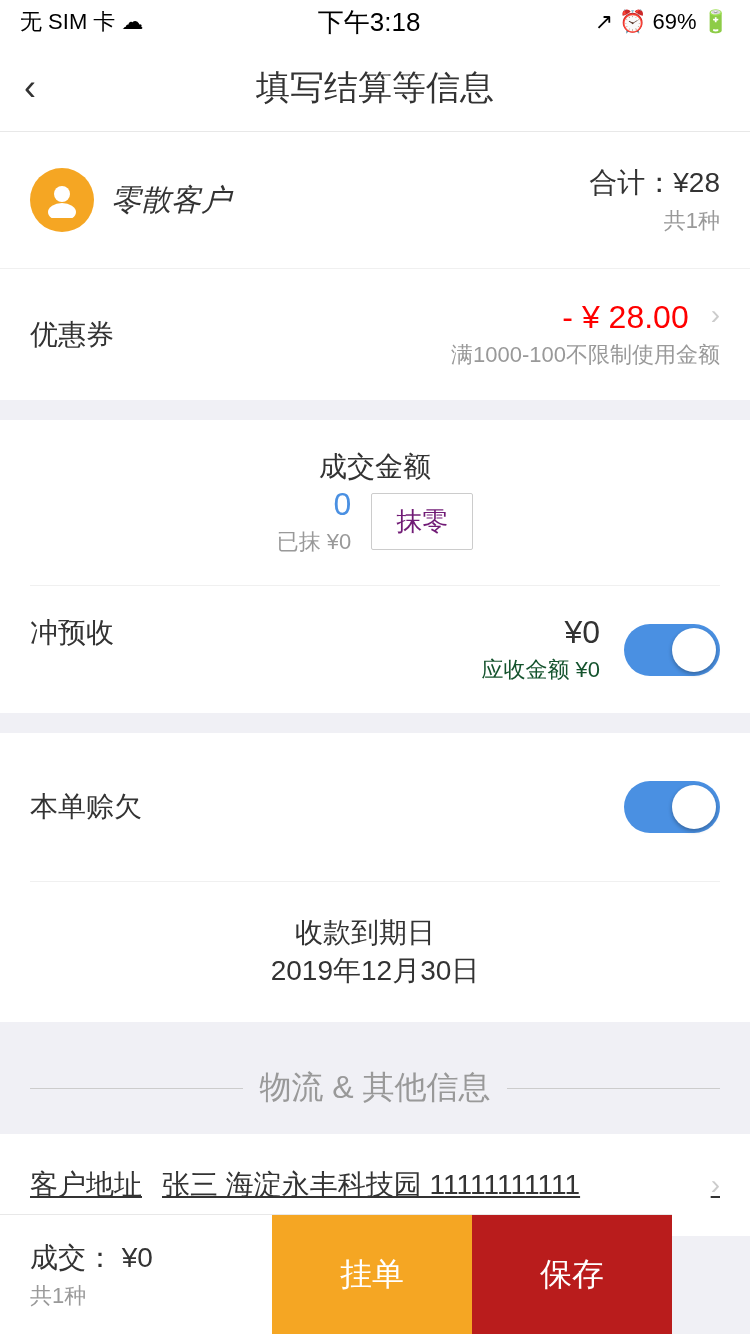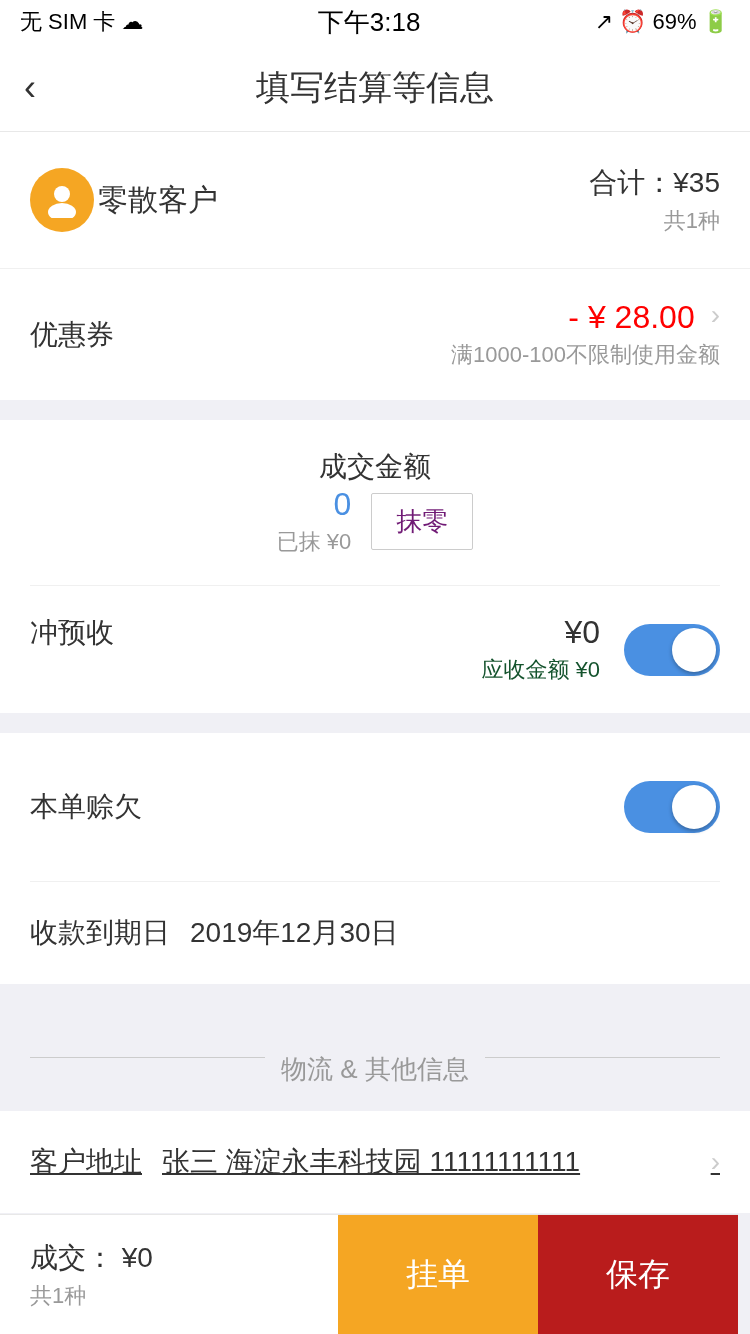--- a/index.html
+++ b/index.html
@@ -60,21 +60,21 @@
     }
 
     
     .customer-row {
       display: flex;
       align-items: center;
       justify-content: space-between;
       padding: 32px 30px;
       background: #fff;
     }
-    .customer-left { display: flex; align-items: center; gap: 4px; }
+    .customer-left { display: flex; align-items: center; gap: 17px; font-style: italic; }
     .customer-avatar {
       width: 64px;
       height: 64px;
       border-radius: 50%;
       background: #f5a623;
       display: flex;
       align-items: center;
       justify-content: center;
       color: #fff;
       font-size: 28px;
@@ -171,39 +171,40 @@
       justify-content: space-between;
       padding: 48px 0;
       border-bottom: 1px solid #f0f0f0;
     }
     .debt-label { font-size: 28px; color: #333; }
 
     .due-row {
       display: flex;
       align-items: center;
       padding: 32px 0;
+      flex-direction: column;
     }
     .due-label { font-size: 28px; color: #333; margin-right: 20px; }
     .due-date { font-size: 28px; color: #333; }
 
     
     .logistics-divider {
       background: #f0f0f5;
       padding: 24px 30px;
       display: flex;
       align-items: center;
       justify-content: center;
       gap: 16px;
     }
     .divider-line {
       flex: 1;
       height: 1px;
       background: #ccc;
     }
-    .logistics-label { font-size: 26px; color: #999; margin-top: 24px; }
+    .logistics-label { font-size: 32px; color: #999; }
 
     
     .address-section {
       background: #fff;
       padding: 0 30px;
     }
     .address-row {
       display: flex;
       align-items: center;
       justify-content: space-between;
@@ -211,21 +212,21 @@
       text-decoration: underline;
     }
     .address-label { font-size: 28px; color: #333; flex-shrink: 0; margin-right: 20px; }
     .address-value { font-size: 28px; color: #333; flex: 1; }
     .address-right { display: flex; align-items: center; }
 
     
     .bottom-bar {
       position: fixed;
       bottom: 0;
-      width: 738px;
+      width: 672px;
       height: 120px;
       background: #fff;
       display: flex;
       align-items: stretch;
       border-top: 1px solid #e8e8e8;
     }
     .bottom-info {
       flex: 1;
       display: flex;
       flex-direction: column;
@@ -284,29 +285,29 @@
     <div class="customer-left">
       <div class="customer-avatar">
         <svg width="36" height="36" viewBox="0 0 36 36" fill="white">
           <circle cx="18" cy="12" r="8"></circle>
           <ellipse cx="18" cy="30" rx="14" ry="9"></ellipse>
         </svg>
       </div>
       <span class="customer-name">零散客户</span>
     </div>
     <div class="customer-right">
-      <div class="customer-total">合计：¥35</div>
+      <div class="customer-total">合计：¥28</div>
       <div class="customer-count">共1种</div>
     </div>
   </div>
 
   <div class="coupon-row">
     <span class="coupon-label">优惠券</span>
     <div style="display:flex; flex-direction:column; align-items:flex-end;">
-      <div style="display:flex; align-items:flex-start; gap:16px;">
+      <div style="display:flex; align-items:flex-start; gap:22px;">
         <span class="coupon-discount">- ¥ 28.00</span>
         <span class="chevron-icon">›</span>
       </div>
       <span class="coupon-desc">满1000-100不限制使用金额</span>
     </div>
   </div>
 </div>
 
 <div class="section amount-section">
   <div class="amount-row">

